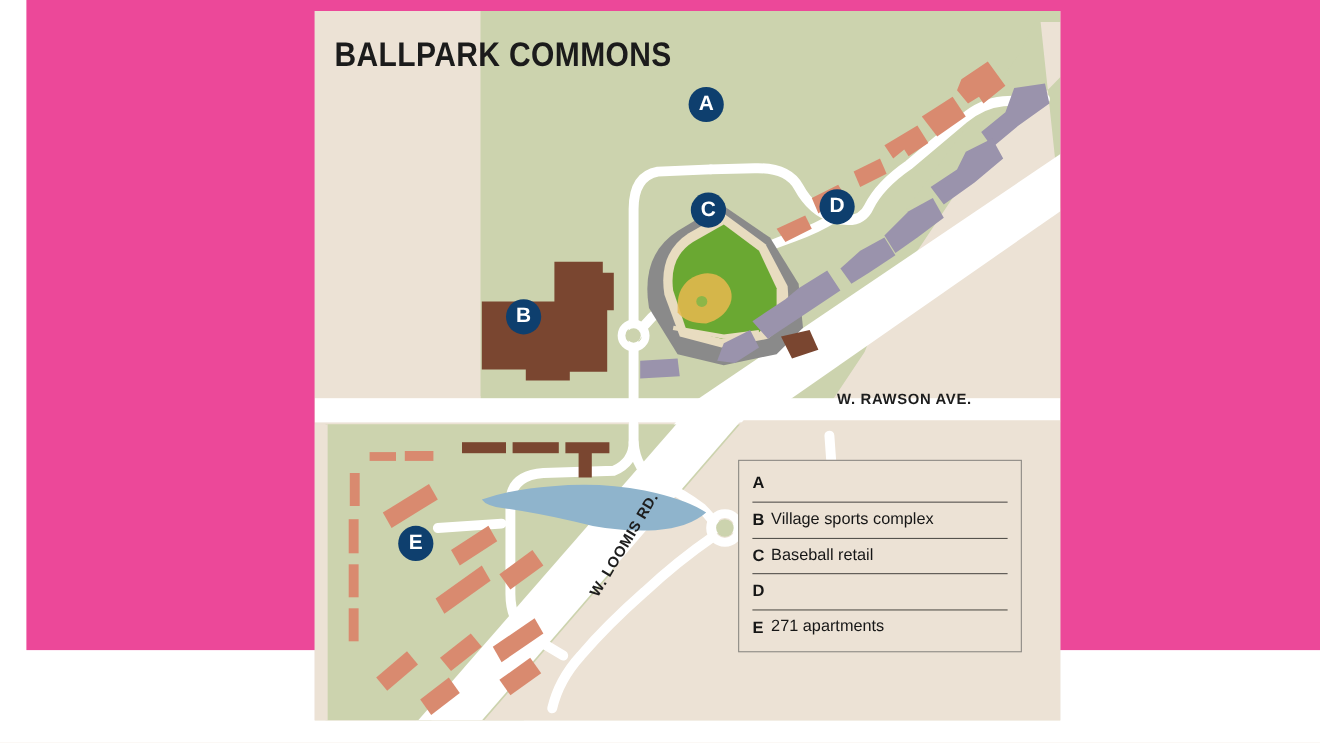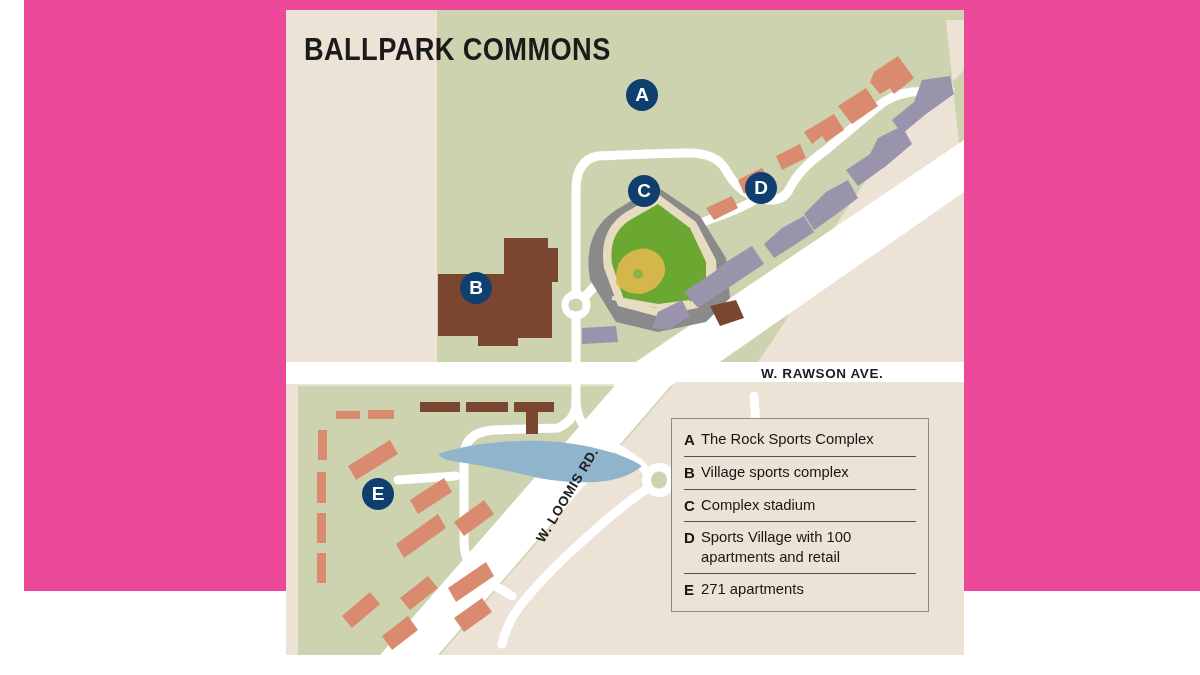--- a/index.html
+++ b/index.html
@@ -277,40 +277,38 @@
     </svg>
 
     <div id="map-title">BALLPARK COMMONS</div>
 
     <div class="marker" style="left:340px;top:69px;">A</div>
     <div class="marker" style="left:174px;top:262px;">B</div>
     <div class="marker" style="left:342px;top:165px;">C</div>
     <div class="marker" style="left:459px;top:162px;">D</div>
     <div class="marker" style="left:76px;top:468px;">E</div>
 
-    <div class="street-label" id="label-rawson" style="left:475px;top:356px;">W. RAWSON AVE.</div>
+    <div class="street-label" id="label-rawson" style="left:475px;top:345px;">W. RAWSON AVE.</div>
 
     <div class="street-label" id="label-loomis" style="left:260px;top:520px;">W. LOOMIS RD.</div>
 
     <div id="legend">
       <div class="legend-row">
         <span class="legend-key">A</span>
-        <span class="legend-text">The Rock Sports Complex</span>
       </div>
       <div class="legend-row">
         <span class="legend-key">B</span>
         <span class="legend-text">Village sports complex</span>
       </div>
       <div class="legend-row">
         <span class="legend-key">C</span>
-        <span class="legend-text">Complex stadium</span>
+        <span class="legend-text">Baseball retail</span>
       </div>
       <div class="legend-row">
         <span class="legend-key">D</span>
-        <span class="legend-text">Sports Village with 100 apartments and retail</span>
       </div>
       <div class="legend-row">
         <span class="legend-key">E</span>
         <span class="legend-text">271 apartments</span>
       </div>
     </div>
 
   </div>
 </div>
 

